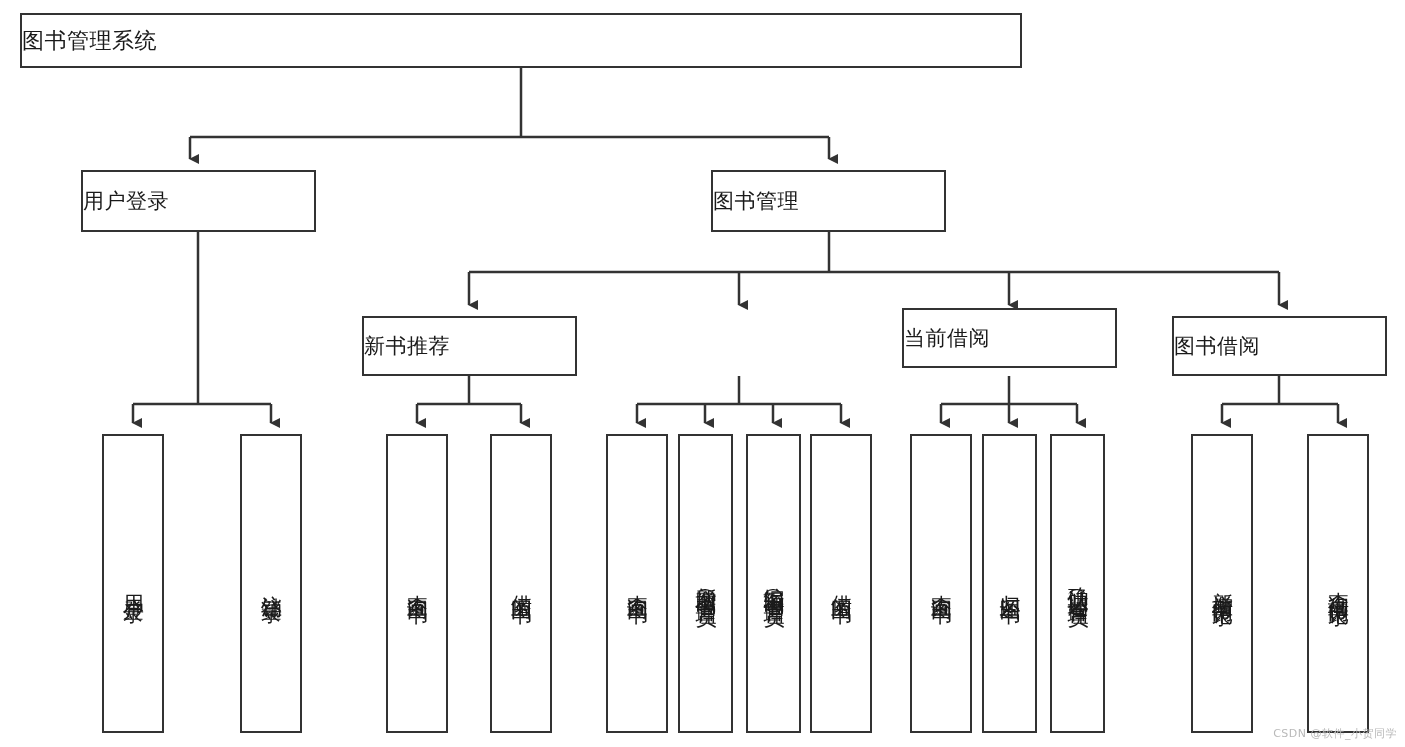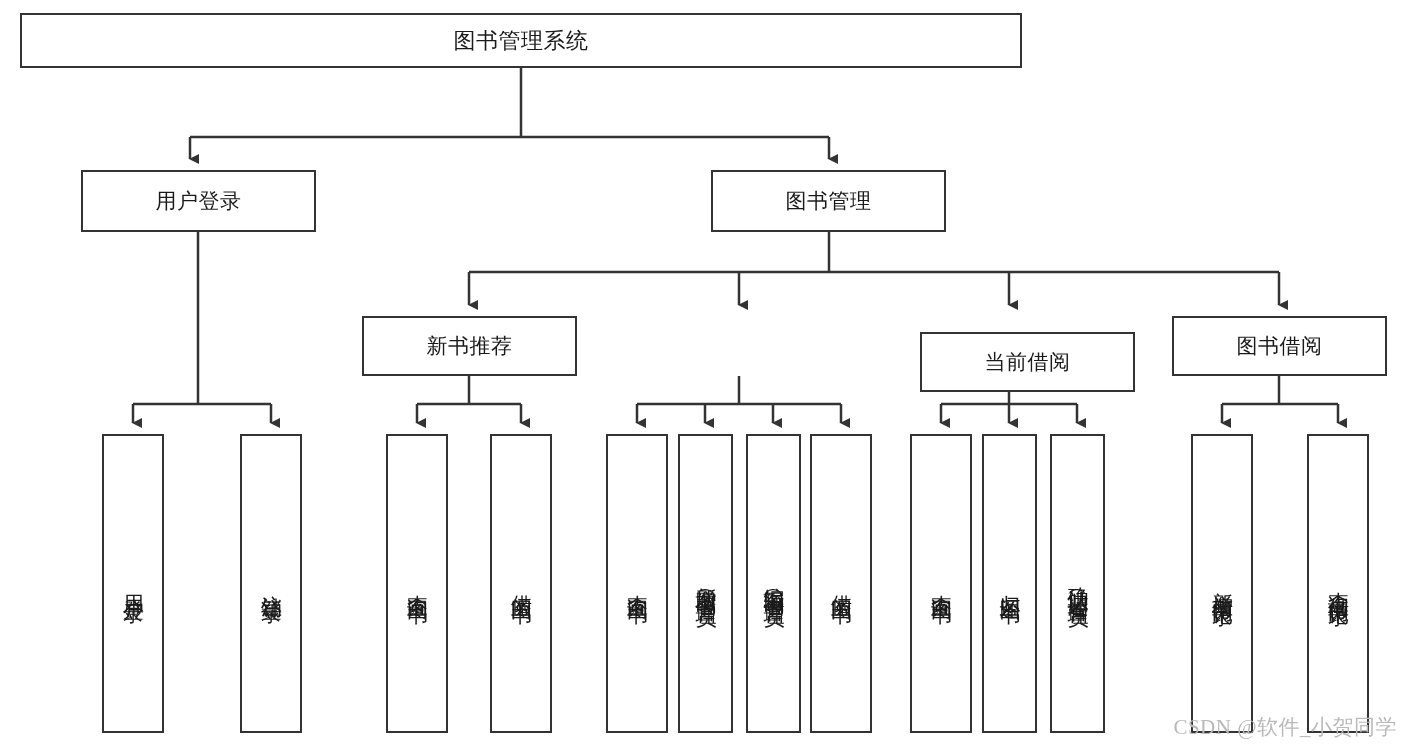--- a/index.html
+++ b/index.html
@@ -25,21 +25,20 @@
     height: 747px;
     pointer-events: none;
   }
   .node {
     position: absolute;
     box-sizing: border-box;
     border: 2.5px solid #333333;
     background: #ffffff;
     display: flex;
     align-items: center;
-    justify-content: center;
     color: #1a1a1a;
     z-index: 2;
   }
   .node-label {
     display: block;
     text-align: center;
     line-height: 1.18;
     letter-spacing: 0.5px;
     color: #1a1a1a;
   }
@@ -62,26 +61,25 @@
     font-size: 21px;
     line-height: 1;
     letter-spacing: 3px;
     max-height: 100%;
     white-space: nowrap;
   }
   .watermark {
     position: absolute;
     right: 8px;
     bottom: 6px;
-    font-size: 21px;
+    font-size: 11px;
     color: #b9b9b9;
     z-index: 5;
     white-space: nowrap;
     letter-spacing: 0.5px;
-    font-family: Liberation Serif, serif;
   }
 </style>
 </head>
 <body>
 
 <div id="canvas">
 
   <svg id="wires" viewBox="0 0 1405 747">
     <defs>
       <marker id="arrow" markerWidth="11" markerHeight="11" refX="5" refY="9" orient="auto" markerUnits="userSpaceOnUse">
@@ -140,21 +138,21 @@
   <div class="node horiz" style="left:81px; top:170px; width:235px; height:62px;">
     <span class="node-label">用户登录</span>
   </div>
   <div class="node horiz" style="left:362px; top:316px; width:215px; height:60px;">
     <span class="node-label">新书推荐</span>
   </div>
 
   <div class="node horiz" style="left:711px; top:170px; width:235px; height:62px;">
     <span class="node-label">图书管理</span>
   </div>
-  <div class="node horiz" style="left:902px; top:332px; width:215px; height:60px;margin-left:18px;">
+  <div class="node horiz" style="left:902px; top:308px; width:215px; height:60px;">
     <span class="node-label">当前借阅</span>
   </div>
   <div class="node horiz" style="left:1172px; top:316px; width:215px; height:60px;">
     <span class="node-label">图书借阅</span>
   </div>
 
   <div class="node vert" style="left:102px; top:434px; width:62px; height:299px;">
     <span class="node-label">用户登录</span>
   </div>
   <div class="node vert" style="left:240px; top:434px; width:62px; height:299px;">

